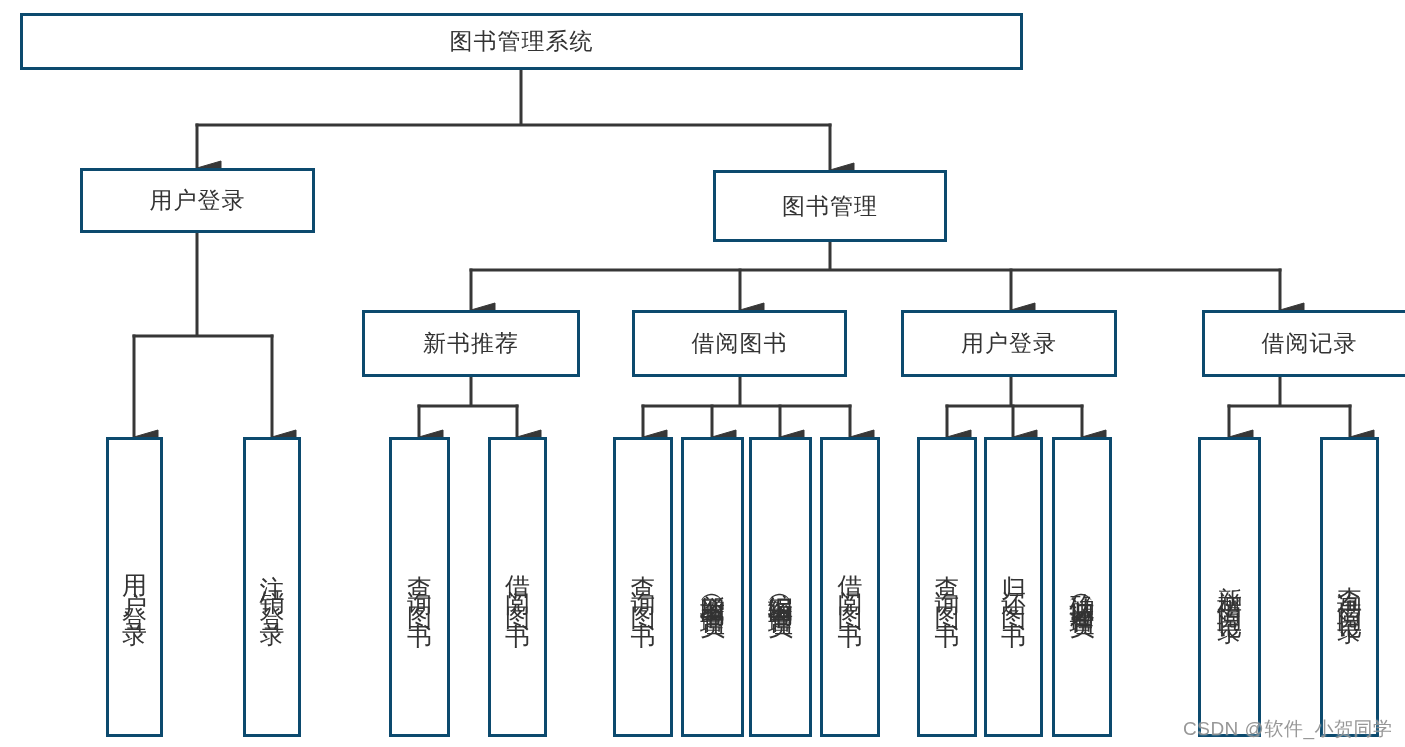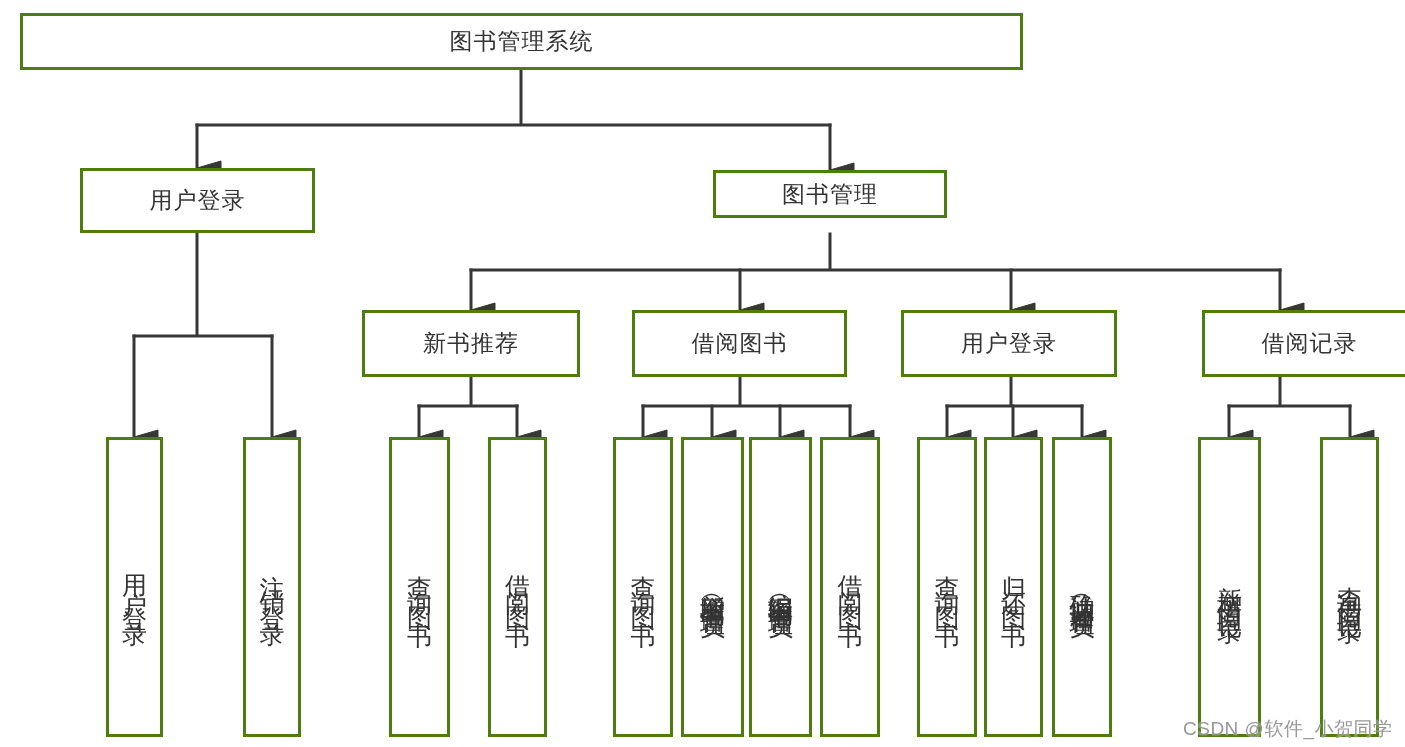--- a/index.html
+++ b/index.html
@@ -18,21 +18,21 @@
   }
   .connectors {
     position: absolute;
     left: 0;
     top: 0;
     z-index: 0;
   }
   .node {
     position: absolute;
     box-sizing: border-box;
-    border: 3px solid #4d7c0f;
+    border: 3px solid #0c4a6e;
     background: #ffffff;
     color: #333333;
     display: flex;
     align-items: center;
     justify-content: center;
     z-index: 1;
   }
   .node.h {
     font-size: 23px;
     letter-spacing: 1px;
@@ -47,21 +47,21 @@
     text-align: center;
     line-height: 1;
   }
   .v4 { letter-spacing: 16px; }
   .v6 { letter-spacing: 7px; }
   .v9 { letter-spacing: 3px; }
 
   
   .root        { left: 20px;   top: 13px;  width: 1003px; height: 57px; }
   .user-login  { left: 80px;   top: 168px; width: 235px;  height: 65px; }
-  .book-mgmt   { left: 713px;  top: 170px; width: 234px;  height: 48px; }
+  .book-mgmt   { left: 713px;  top: 170px; width: 234px;  height: 72px; }
   .recommend   { left: 362px;  top: 310px; width: 218px;  height: 67px; }
   .borrowing   { left: 632px;  top: 310px; width: 215px;  height: 67px; }
   .current     { left: 901px;  top: 310px; width: 216px;  height: 67px; }
   .records     { left: 1172px; top: 310px; width: 215px;  height: 67px; margin-left: 30px; }
 
   
   .leaf-0  { left: 106px;  width: 57px; }
   .leaf-1  { left: 243px;  width: 58px; }
   .leaf-2  { left: 389px;  width: 61px; }
   .leaf-3  { left: 488px;  width: 59px; }

